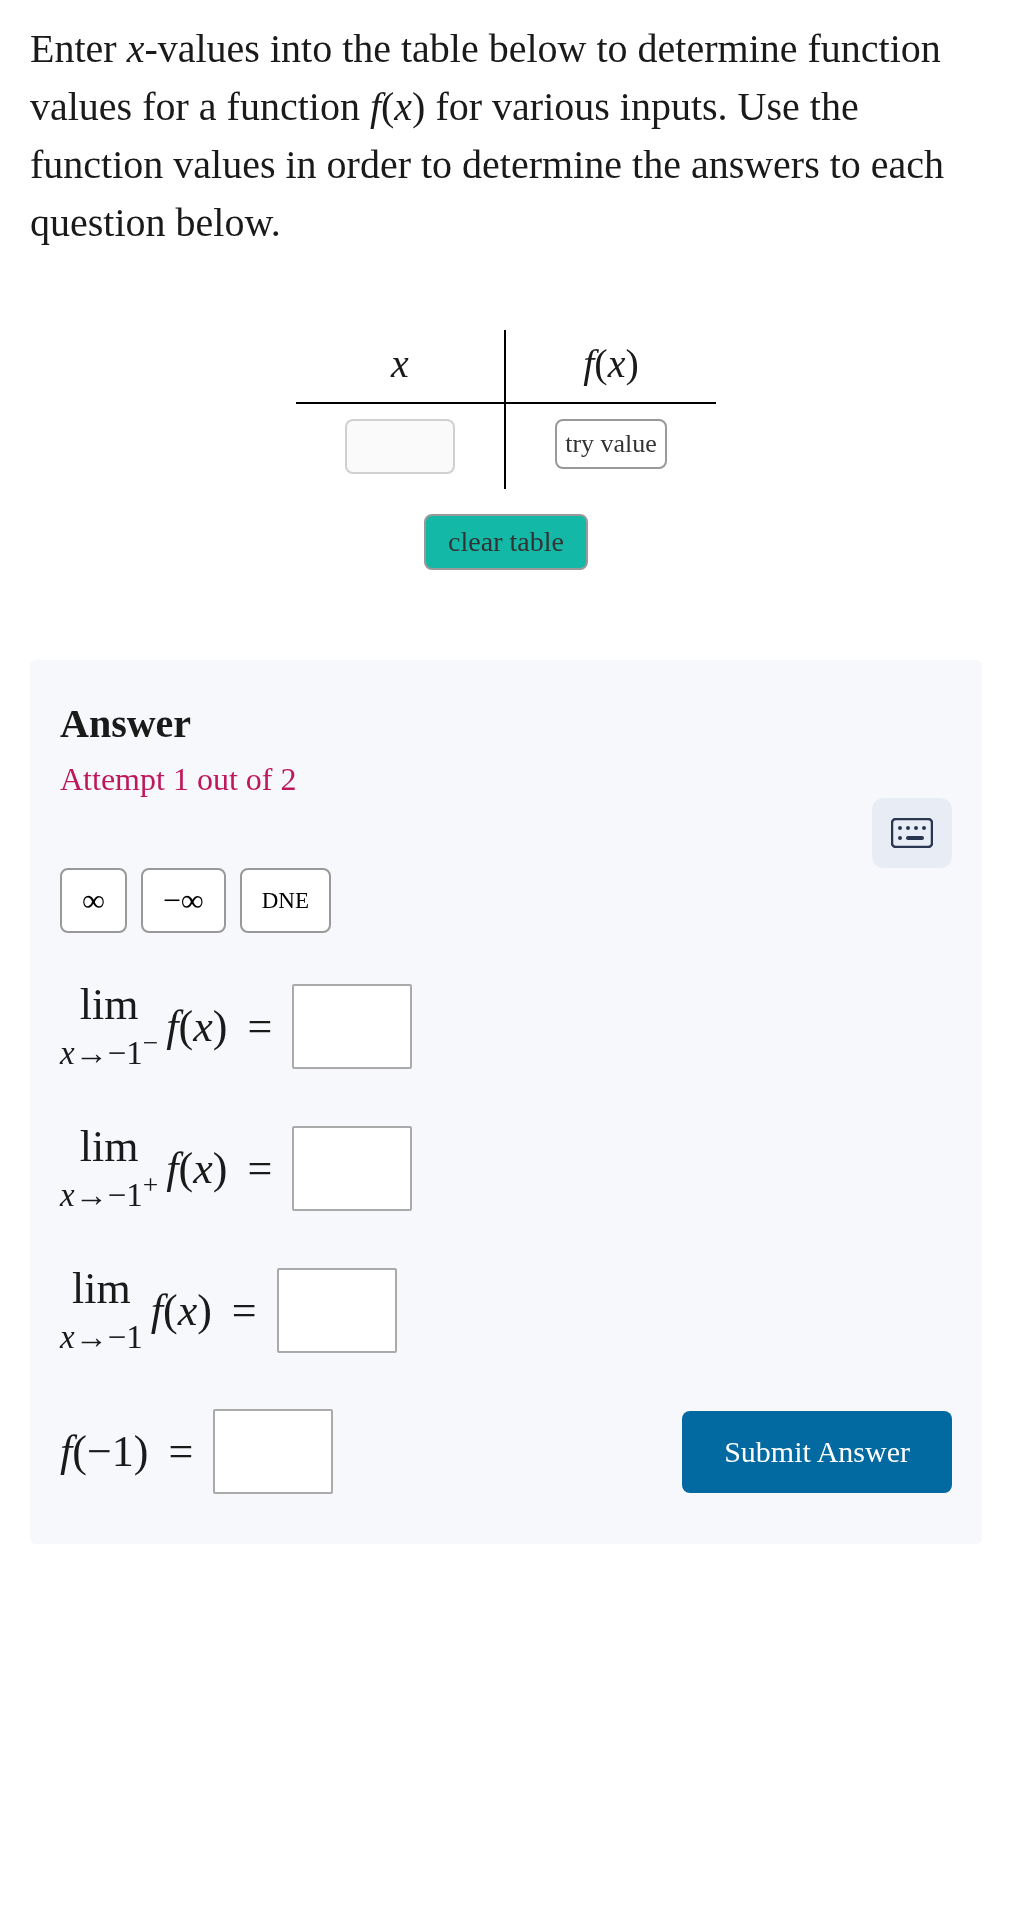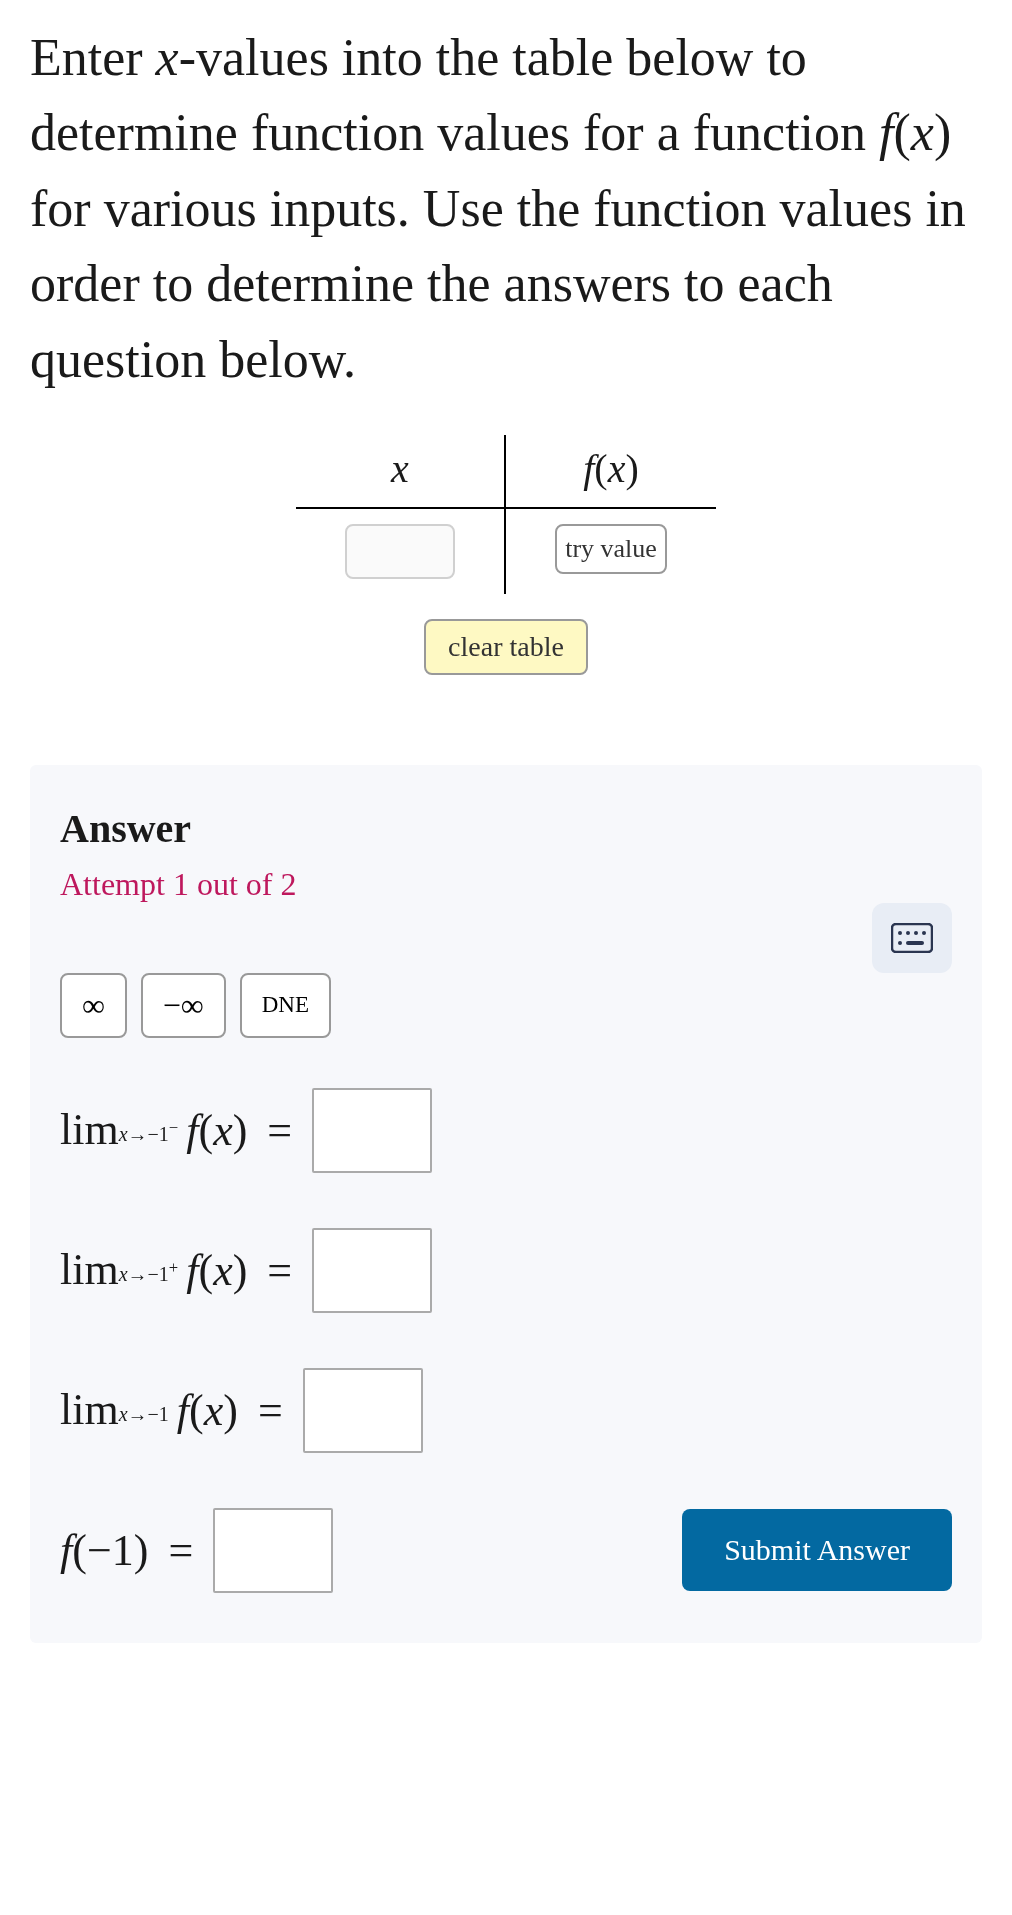--- a/index.html
+++ b/index.html
@@ -8,23 +8,23 @@
       padding: 0;
     }
     body {
       font-family: Georgia, 'Times New Roman', serif;
       background: #ffffff;
       width: 1012px;
       padding: 20px 30px;
       color: #1a1a1a;
     }
     .instructions {
-      font-size: 52px;
+      font-size: 40px;
       line-height: 1.45;
-      margin-bottom: 38px;
+      margin-bottom: 78px;
     }
     .math-i {
       font-style: italic;
       font-family: 'Times New Roman', serif;
     }
     .function-table {
       display: flex;
       justify-content: center;
       margin-bottom: 40px;
     }
@@ -69,21 +69,21 @@
       color: #333;
       font-size: 26px;
       padding: 8px 8px;
       border-radius: 8px;
       font-family: Georgia, serif;
       cursor: pointer;
     }
     .clear-table-btn {
       display: inline-block;
       border: 2px solid #999;
-      background: #fef9c3;
+      background: #14b8a6;
       color: #333;
       font-size: 28px;
       padding: 10px 22px;
       border-radius: 8px;
       font-family: Georgia, serif;
       margin-top: 25px;
       cursor: pointer;
     }
     .answer-section {
       background: #f7f8fb;
@@ -140,29 +140,30 @@
       align-items: center;
       margin-bottom: 55px;
       font-size: 44px;
     }
     .limit-expr {
       display: flex;
       align-items: center;
     }
     .lim-block {
       display: inline-flex;
+      flex-direction: column;
       align-items: center;
       line-height: 1;
       margin-right: 8px;
     }
     .lim-text {
       font-size: 44px;
     }
     .lim-sub {
-      font-size: 20px;
+      font-size: 33px;
       margin-top: 2px;
     }
     .fx-text {
       font-size: 44px;
     }
     .equals {
       font-size: 44px;
       margin: 0 20px;
     }
     .answer-input {

